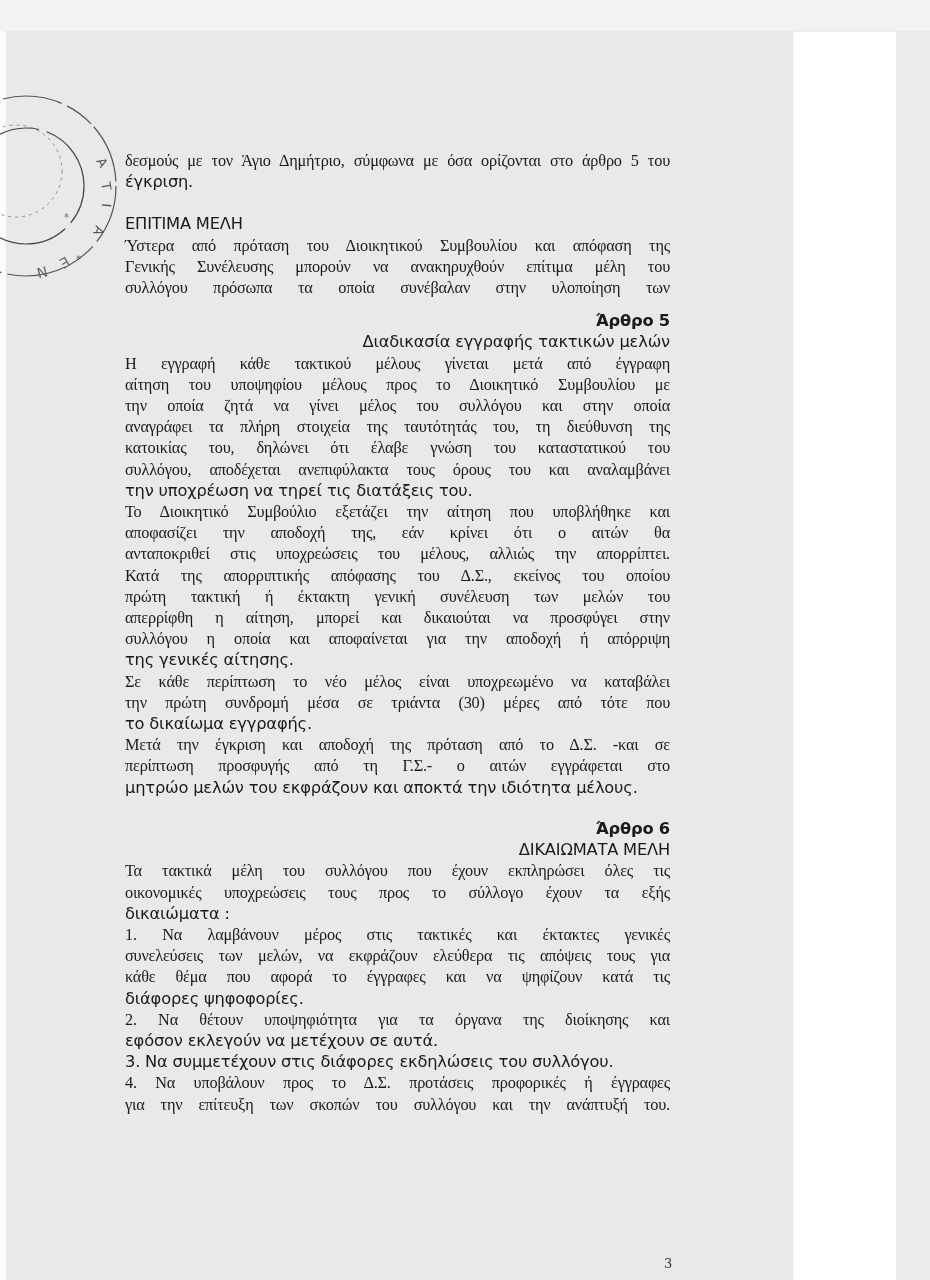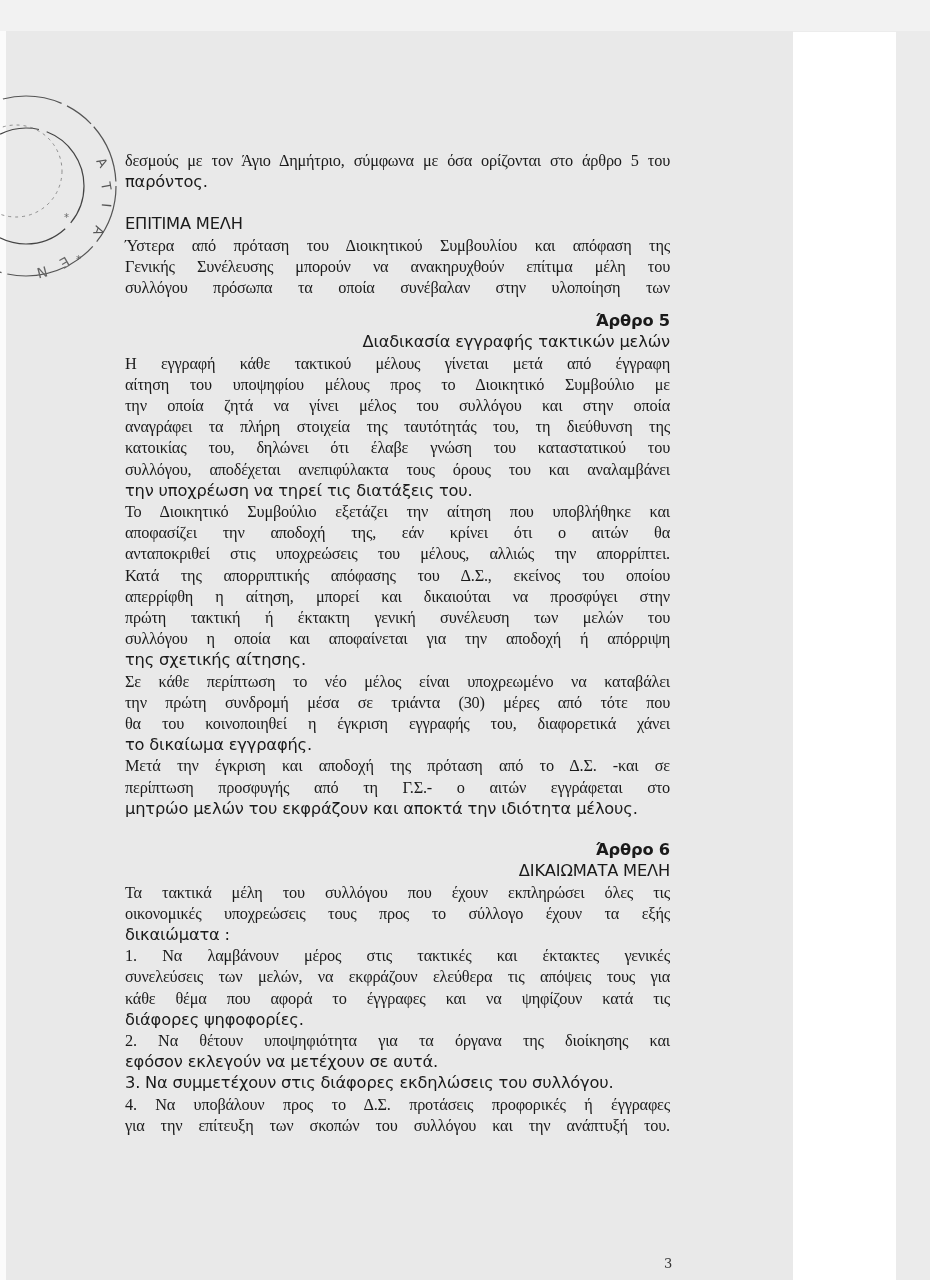--- a/index.html
+++ b/index.html
@@ -41,63 +41,62 @@
   </svg>
 </div>
 
 <div class="white-pane"></div>
 <div class="right-strip"></div>
 
 <div class="content">
 
   <div>
     <span class="just-line">δεσμούς με τον Άγιο  Δημήτριο, σύμφωνα με όσα ορίζονται στο άρθρο 5 του</span>
-    <span class="last-line">παρόντος.</span>
+    <span class="last-line">έγκριση.</span>
   </div>
 
   <div class="gap"></div>
 
   <div>
     <span class="last-line">ΕΠΙΤΙΜΑ ΜΕΛΗ</span>
     <span class="just-line">Ύστερα  από  πρόταση  του  Διοικητικού  Συμβουλίου  και  απόφαση  της</span>
     <span class="just-line">Γενικής  Συνέλευσης  μπορούν  να  ανακηρυχθούν  επίτιμα  μέλη  του</span>
     <span class="just-line">συλλόγου  πρόσωπα  τα  οποία  συνέβαλαν  στην  υλοποίηση  των</span>
   </div>
 
   <div style="height:12px"></div>
 
   <div>
     <span class="center heading-bold">Άρθρο  5</span>
     <span class="center">Διαδικασία  εγγραφής  τακτικών  μελών</span>
 
     <div>
       <span class="just-line">Η  εγγραφή  κάθε  τακτικού  μέλους  γίνεται  μετά  από  έγγραφη</span>
-      <span class="just-line">αίτηση  του  υποψηφίου  μέλους  προς  το  Διοικητικό  Συμβούλιο  με</span>
+      <span class="just-line">αίτηση  του  υποψηφίου  μέλους  προς  το  Διοικητικό  Συμβουλίου  με</span>
       <span class="just-line">την  οποία  ζητά  να  γίνει  μέλος  του  συλλόγου  και  στην  οποία</span>
       <span class="just-line">αναγράφει  τα  πλήρη  στοιχεία  της  ταυτότητάς  του,  τη  διεύθυνση  της</span>
       <span class="just-line">κατοικίας  του,  δηλώνει  ότι  έλαβε  γνώση  του  καταστατικού  του</span>
       <span class="just-line">συλλόγου,  αποδέχεται  ανεπιφύλακτα  τους  όρους  του  και  αναλαμβάνει</span>
       <span class="last-line">την  υποχρέωση  να  τηρεί  τις  διατάξεις  του.</span>
     </div>
 
     <div>
       <span class="just-line">Το  Διοικητικό  Συμβούλιο  εξετάζει  την  αίτηση  που  υποβλήθηκε  και</span>
       <span class="just-line">αποφασίζει  την  αποδοχή  της,  εάν  κρίνει  ότι  ο  αιτών  θα</span>
       <span class="just-line">ανταποκριθεί  στις  υποχρεώσεις  του  μέλους,  αλλιώς  την  απορρίπτει.</span>
       <span class="just-line">Κατά  της  απορριπτικής  απόφασης  του  Δ.Σ.,  εκείνος  του  οποίου</span>
+      <span class="just-line">πρώτη  τακτική  ή  έκτακτη  γενική  συνέλευση  των  μελών  του</span>
       <span class="just-line">απερρίφθη  η  αίτηση,  μπορεί  και  δικαιούται  να  προσφύγει  στην</span>
-      <span class="just-line">πρώτη  τακτική  ή  έκτακτη  γενική  συνέλευση  των  μελών  του</span>
       <span class="just-line">συλλόγου  η  οποία  και  αποφαίνεται  για  την  αποδοχή  ή  απόρριψη</span>
-      <span class="last-line">της  σχετικής  αίτησης.</span>
+      <span class="last-line">της  γενικές  αίτησης.</span>
     </div>
 
     <div>
       <span class="just-line">Σε  κάθε  περίπτωση  το  νέο  μέλος  είναι  υποχρεωμένο  να  καταβάλει</span>
       <span class="just-line">την  πρώτη  συνδρομή  μέσα  σε  τριάντα  (30)  μέρες  από  τότε  που</span>
-      <span class="just-line">θα  του  κοινοποιηθεί  η  έγκριση  εγγραφής  του,  διαφορετικά  χάνει</span>
       <span class="last-line">το  δικαίωμα  εγγραφής.</span>
     </div>
 
     <div>
       <span class="just-line">Μετά  την  έγκριση  και  αποδοχή  της  πρόταση  από  το  Δ.Σ.  -και  σε</span>
       <span class="just-line">περίπτωση  προσφυγής  από  τη  Γ.Σ.-  ο  αιτών  εγγράφεται  στο</span>
       <span class="last-line">μητρώο  μελών  του  εκφράζουν  και  αποκτά  την  ιδιότητα  μέλους.</span>
     </div>
   </div>
 

